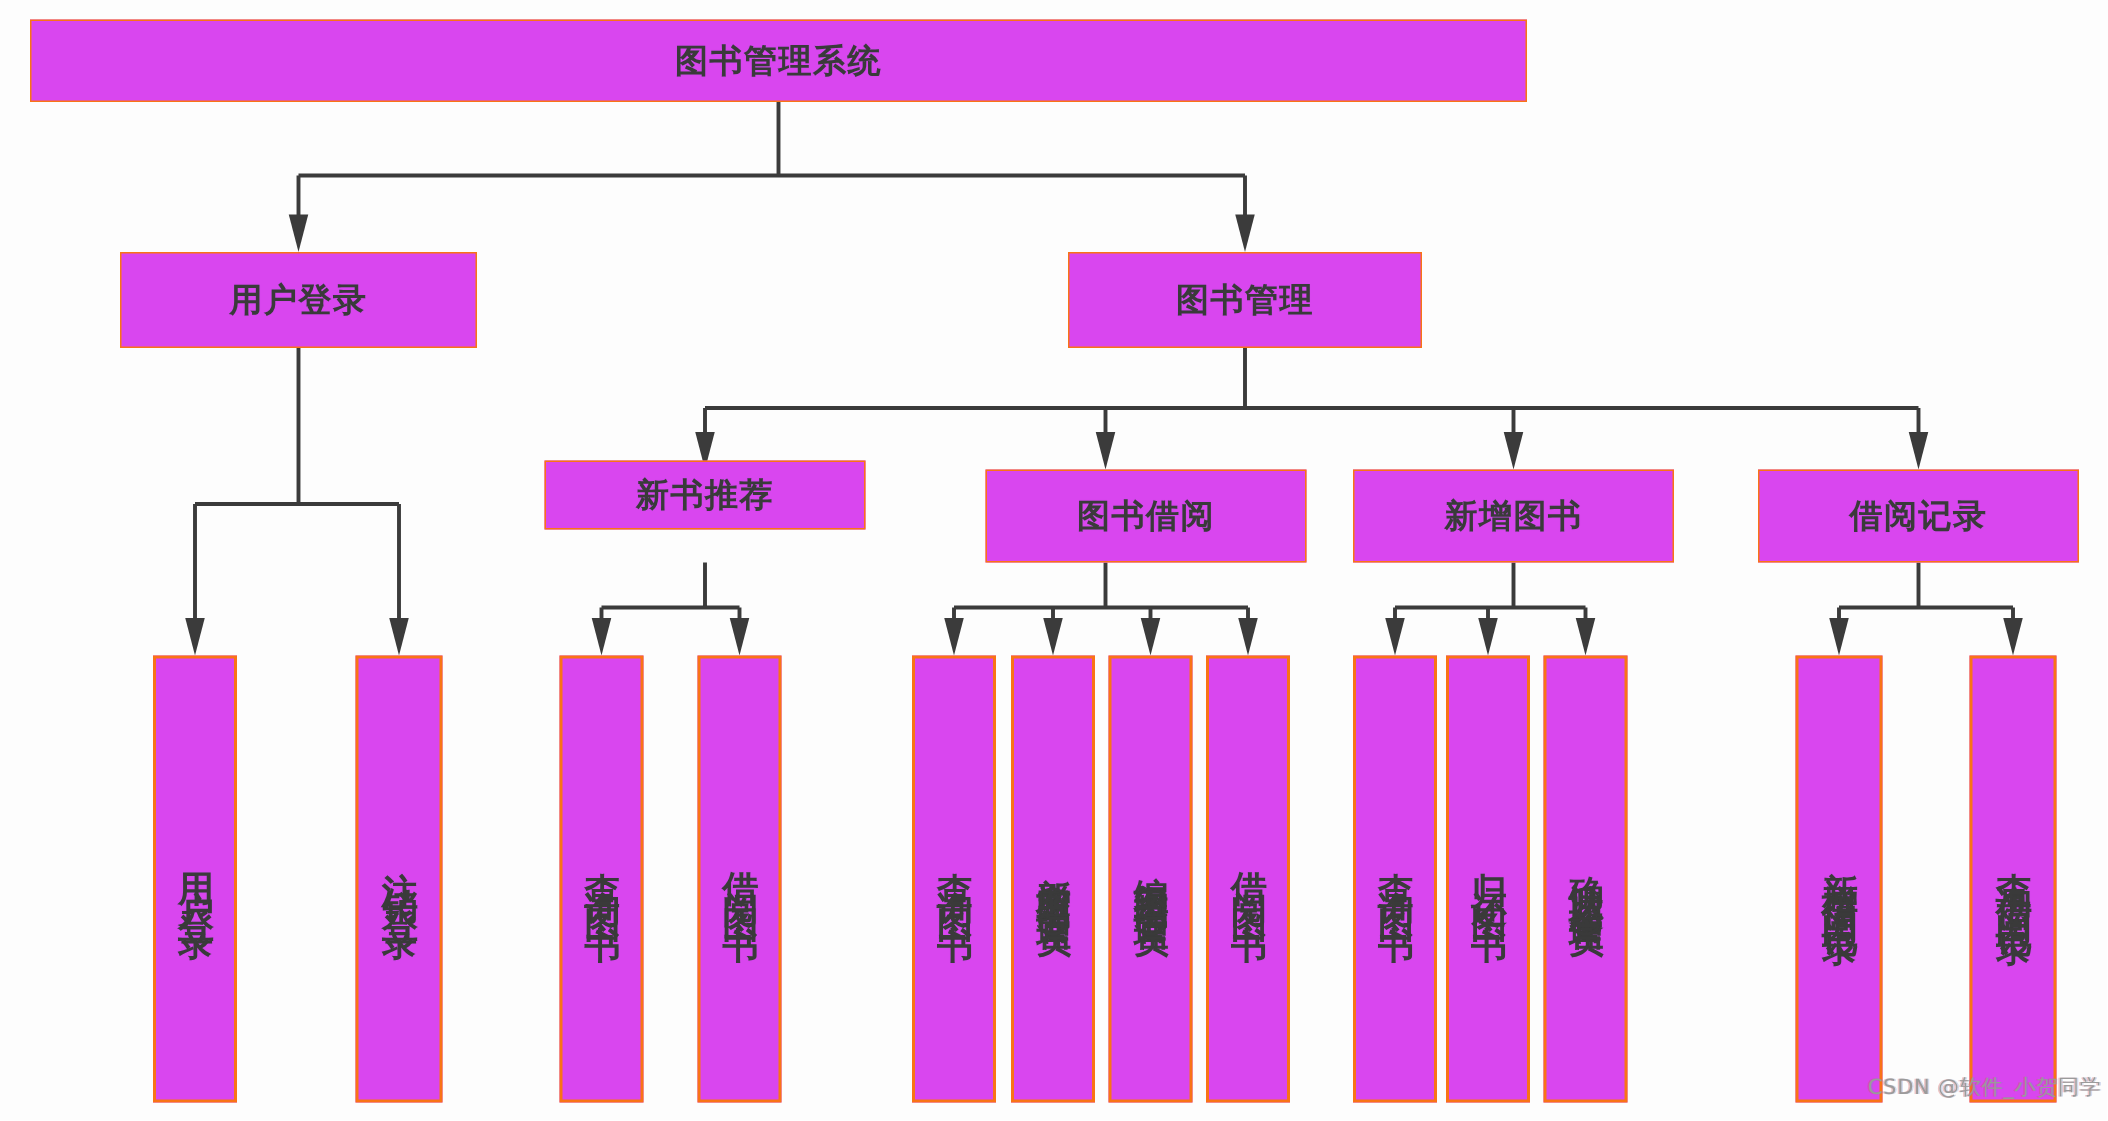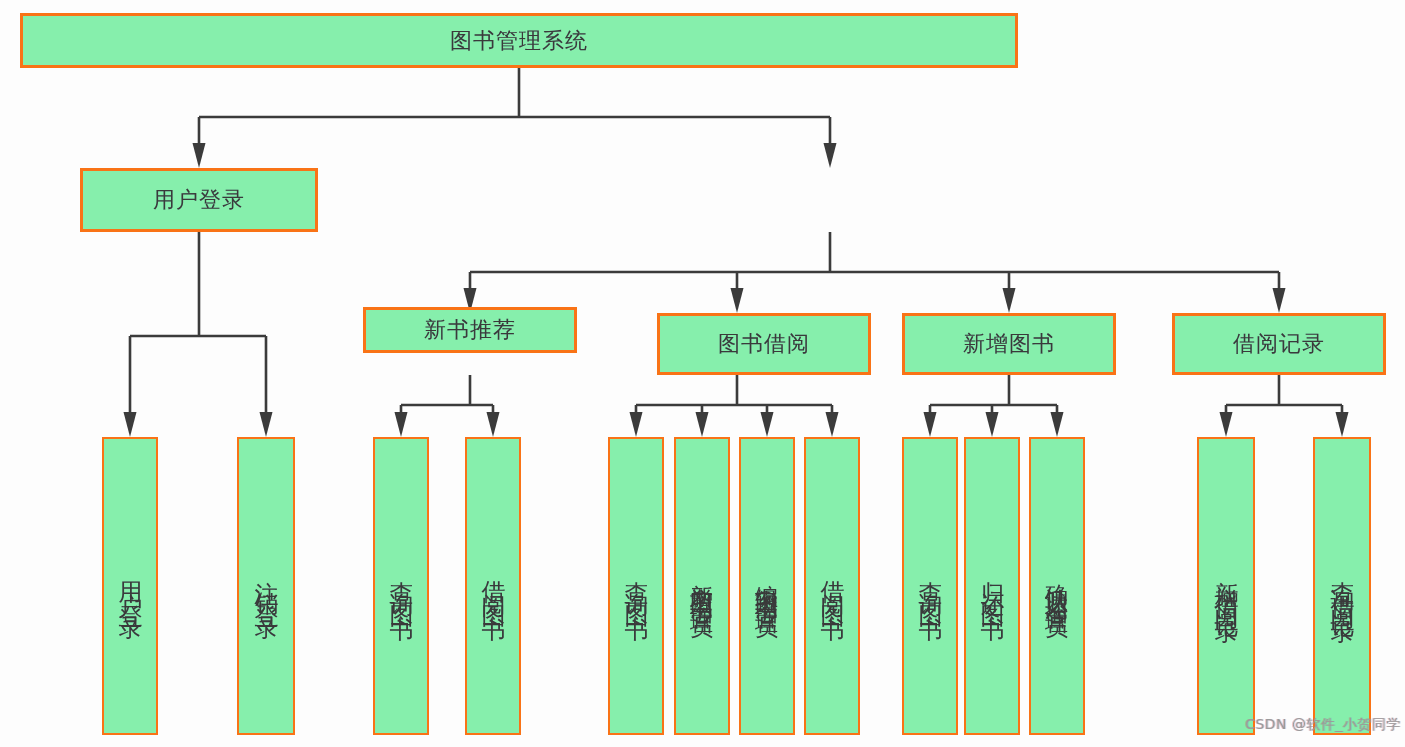--- a/index.html
+++ b/index.html
@@ -7,27 +7,28 @@
   body { font-family:"DejaVu Sans","Liberation Sans",sans-serif; }
   .canvas {
     position:relative;
     width:1405px; height:747px;
     background:#fdfdfd;
     overflow:hidden;
   }
   svg.wires { position:absolute; left:0; top:0; width:1405px; height:747px; }
   .box {
     position:absolute;
-    background:#86efac;
-    border:3px solid #f97316;
+    background:#d946ef;
+    border:1px solid #f97316;
     display:flex; align-items:center; justify-content:center;
     color:#3a3a3a;
     font-size:22px;
     letter-spacing:1px;
     text-shadow:0 0 0.5px rgba(90,120,190,0.25);
+    font-weight:bold;
   }
   .leaf {
     border-width:2.5px;
   }
   .leaf .vtext {
     writing-mode:vertical-rl;
     text-orientation:mixed;
     line-height:1.05;
     font-size:24px;
     letter-spacing:12px;
@@ -78,20 +79,21 @@
         <polygon points="985.5,412 998.5,412 992,437"></polygon>
         <polygon points="1050.5,412 1063.5,412 1057,437"></polygon>
         <polygon points="1219.5,412 1232.5,412 1226,437"></polygon>
         <polygon points="1335.5,412 1348.5,412 1342,437"></polygon>
       </g>
   </svg>
 
   <div class="box" style="left:20px; top:13px; width:998px; height:55px;">图书管理系统</div>
 
   <div class="box" style="left:80px; top:168px; width:238px; height:64px;">用户登录</div>
+  <div class="box" style="left:712px; top:168px; width:236px; height:64px;">图书管理</div>
 
   <div class="box" style="left:363px; top:307px; width:214px; height:46px;">新书推荐</div>
   <div class="box" style="left:630px; top:313px; width:214px; height:62px;margin-left:27px;">图书借阅</div>
   <div class="box" style="left:902px; top:313px; width:214px; height:62px;">新增图书</div>
   <div class="box" style="left:1172px; top:313px; width:214px; height:62px;">借阅记录</div>
 
   <div class="box leaf" style="left:102px; top:437px; width:56px; height:298px;">
     <span class="vtext">用户登录</span>
   </div>
   <div class="box leaf" style="left:237px; top:437px; width:58px; height:298px;">

